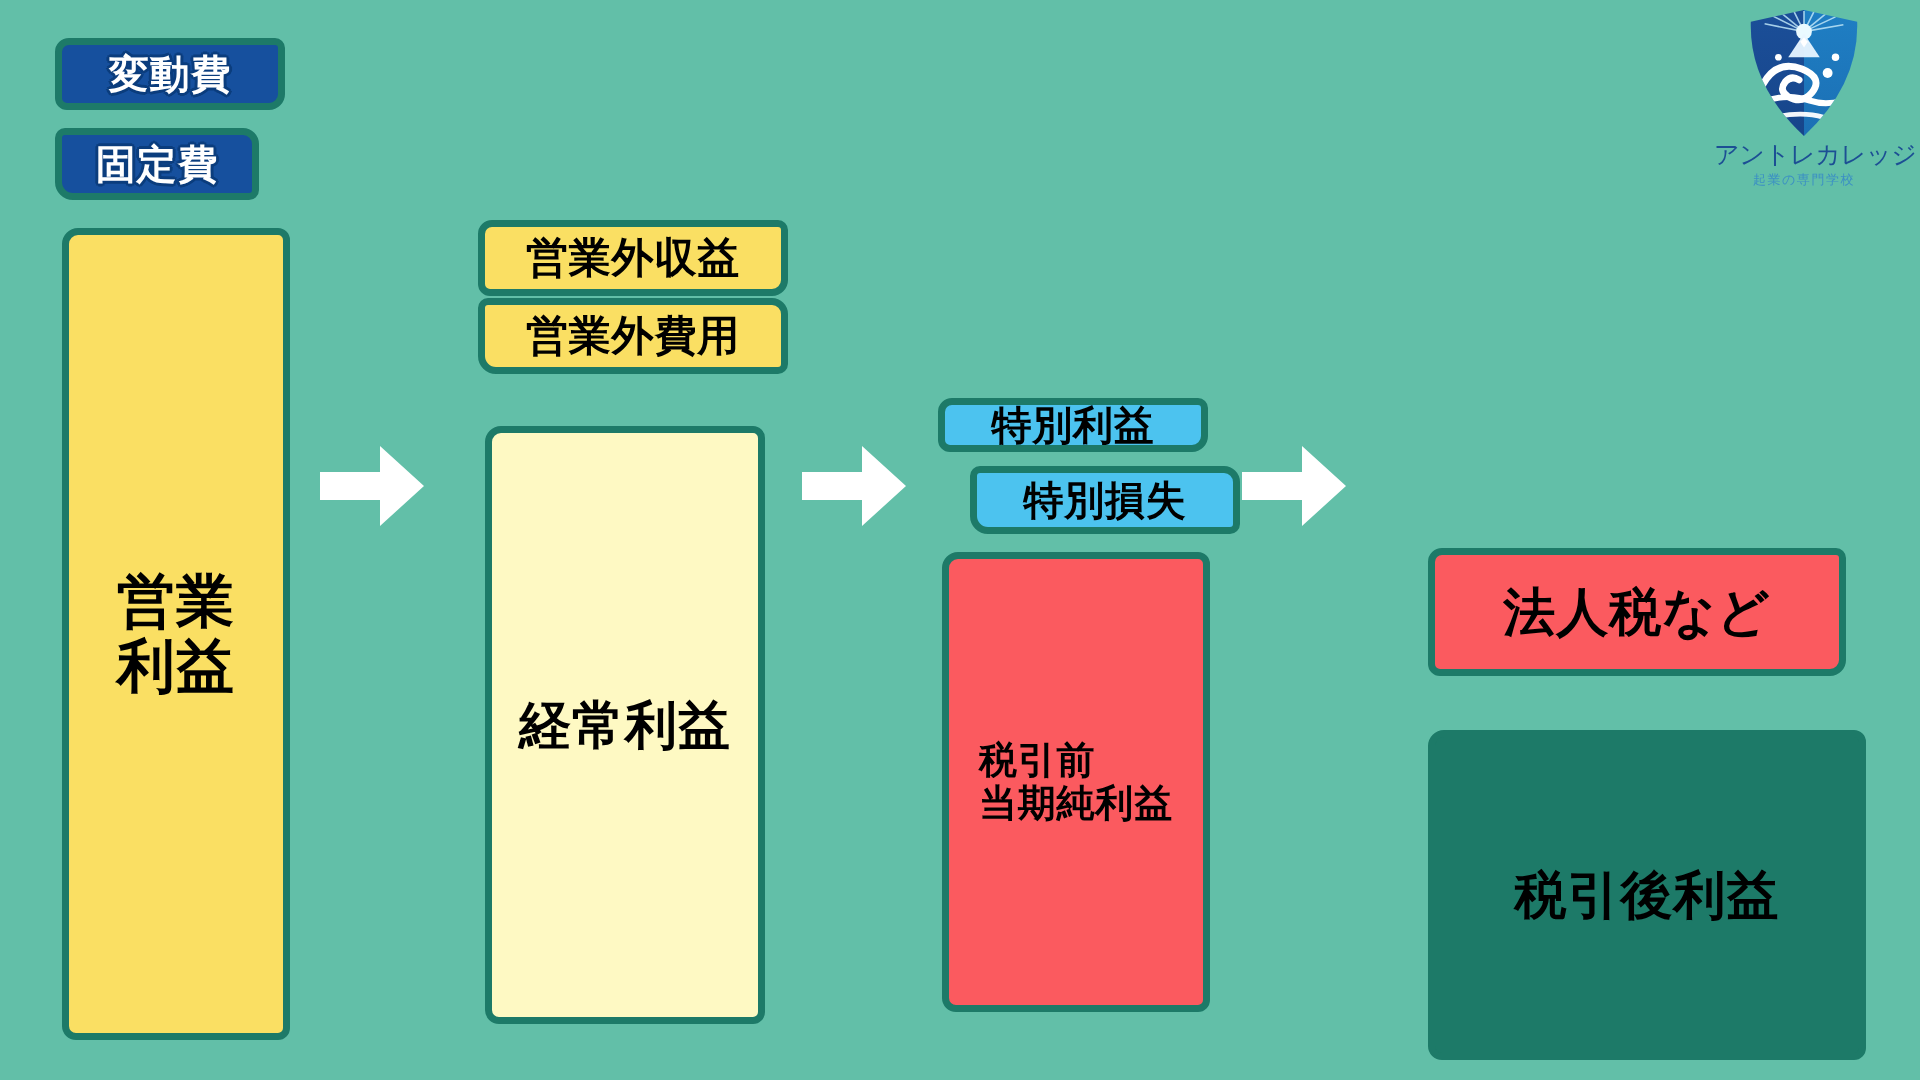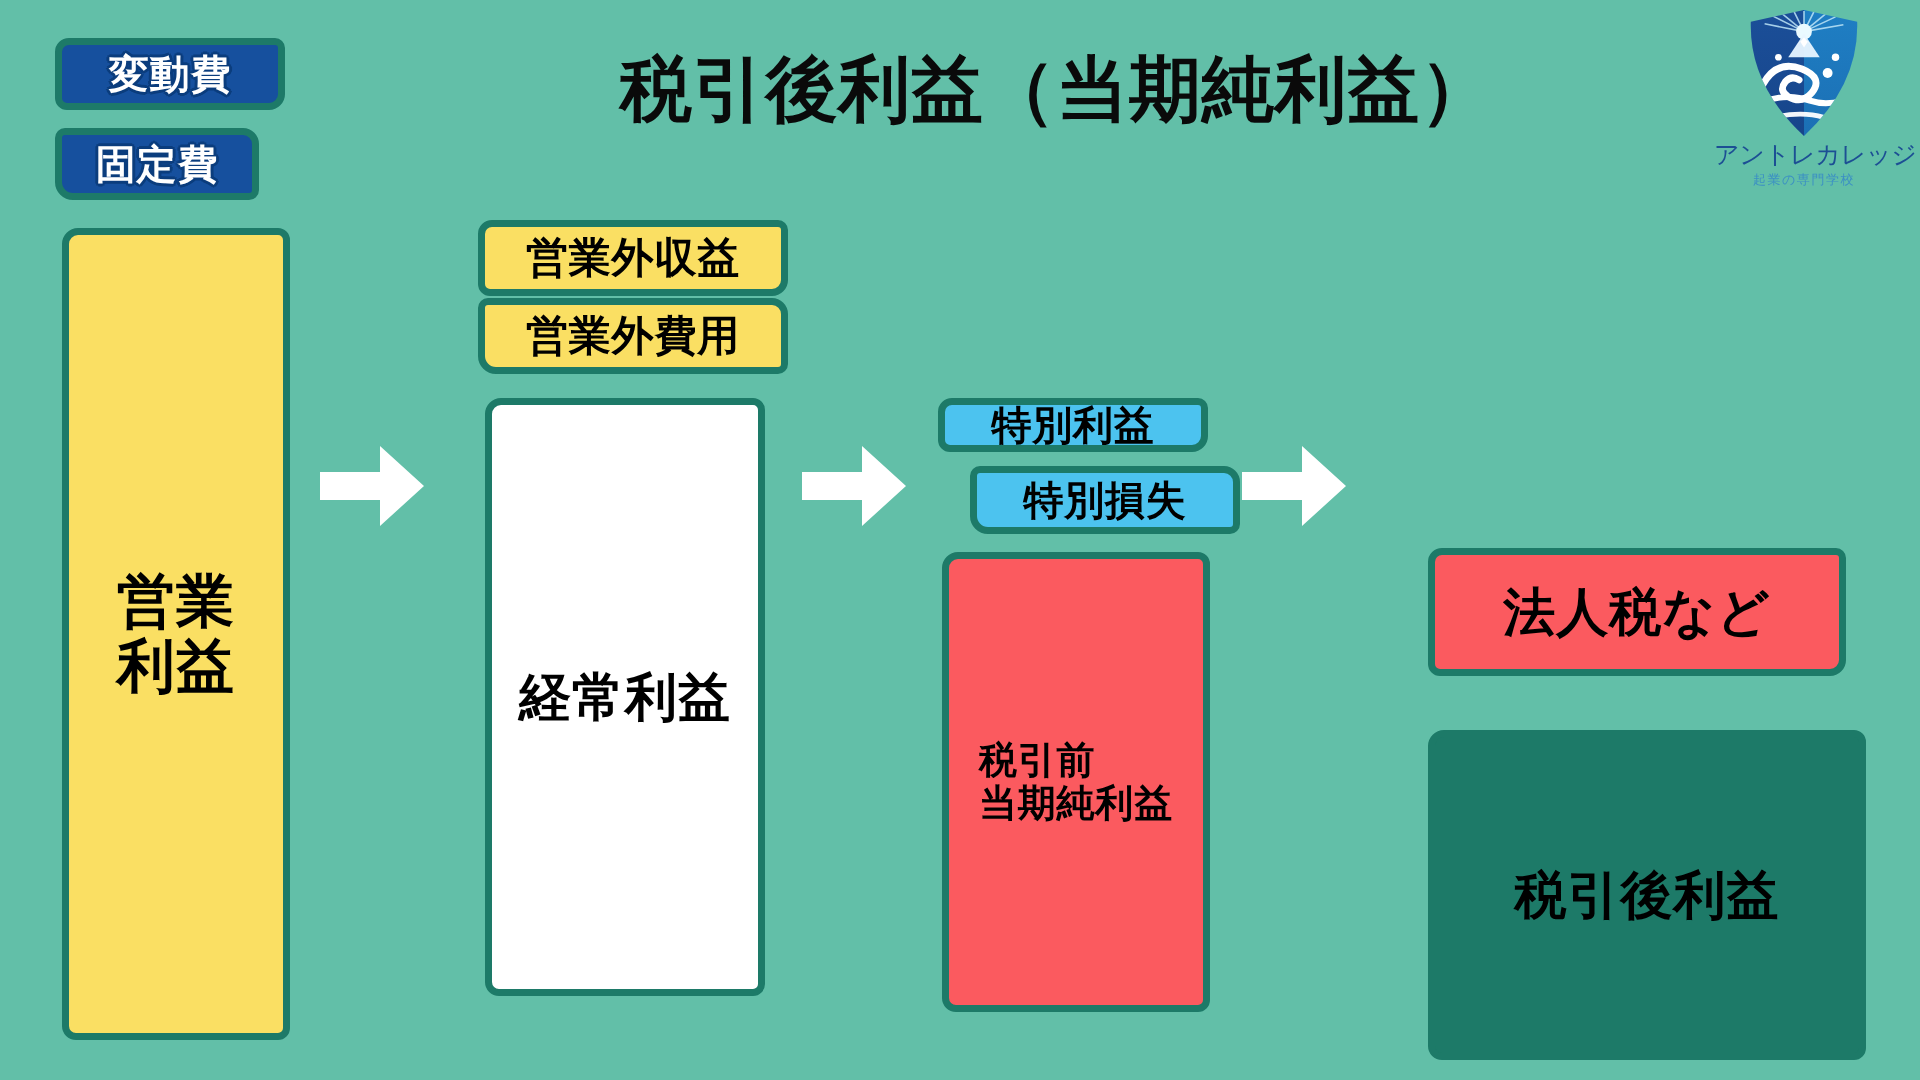--- a/index.html
+++ b/index.html
@@ -34,21 +34,21 @@
     border-radius: 10px;
     color: #000;
     font-weight: 700;
     letter-spacing: 0.02em;
     line-height: 1.12;
     overflow: hidden;
   }
 
   
   .c-yellow  { background: #fadf63; }
-  .c-blue    { background: #ffffff; }
+  .c-blue    { background: #fef9c3; margin-top: 28px; }
   .c-navy    { background: #16509e; color: #ffffff; }
   .c-skyblue { background: #4cc3ef; }
   .c-red     { background: #fb5a5f; }
   .c-teal    { background: #1d7a68; margin-top: 20px; }
 
   
   .r1 { border-radius: 14px 10px 16px 12px; }
   .r2 { border-radius: 10px 16px 10px 18px; }
   .r3 { border-radius: 16px 12px 12px 14px; }
 
@@ -111,21 +111,20 @@
     letter-spacing: 0.12em;
   }
 
   .two-line { white-space: pre-line; }
 </style>
 </head>
 <body>
 
 <div id="stage">
 
-  <div id="title">税引後利益（当期純利益）</div>
 
   <div id="logo">
     <svg class="shield" viewBox="0 0 120 132">
       <defs>
         <linearGradient id="shL" x1="0" y1="0" x2="0" y2="1">
           <stop offset="0%" stop-color="#1b4f99"></stop>
           <stop offset="100%" stop-color="#17458a"></stop>
         </linearGradient>
         <linearGradient id="shR" x1="0" y1="0" x2="0" y2="1">
           <stop offset="0%" stop-color="#1f7fc4"></stop>

